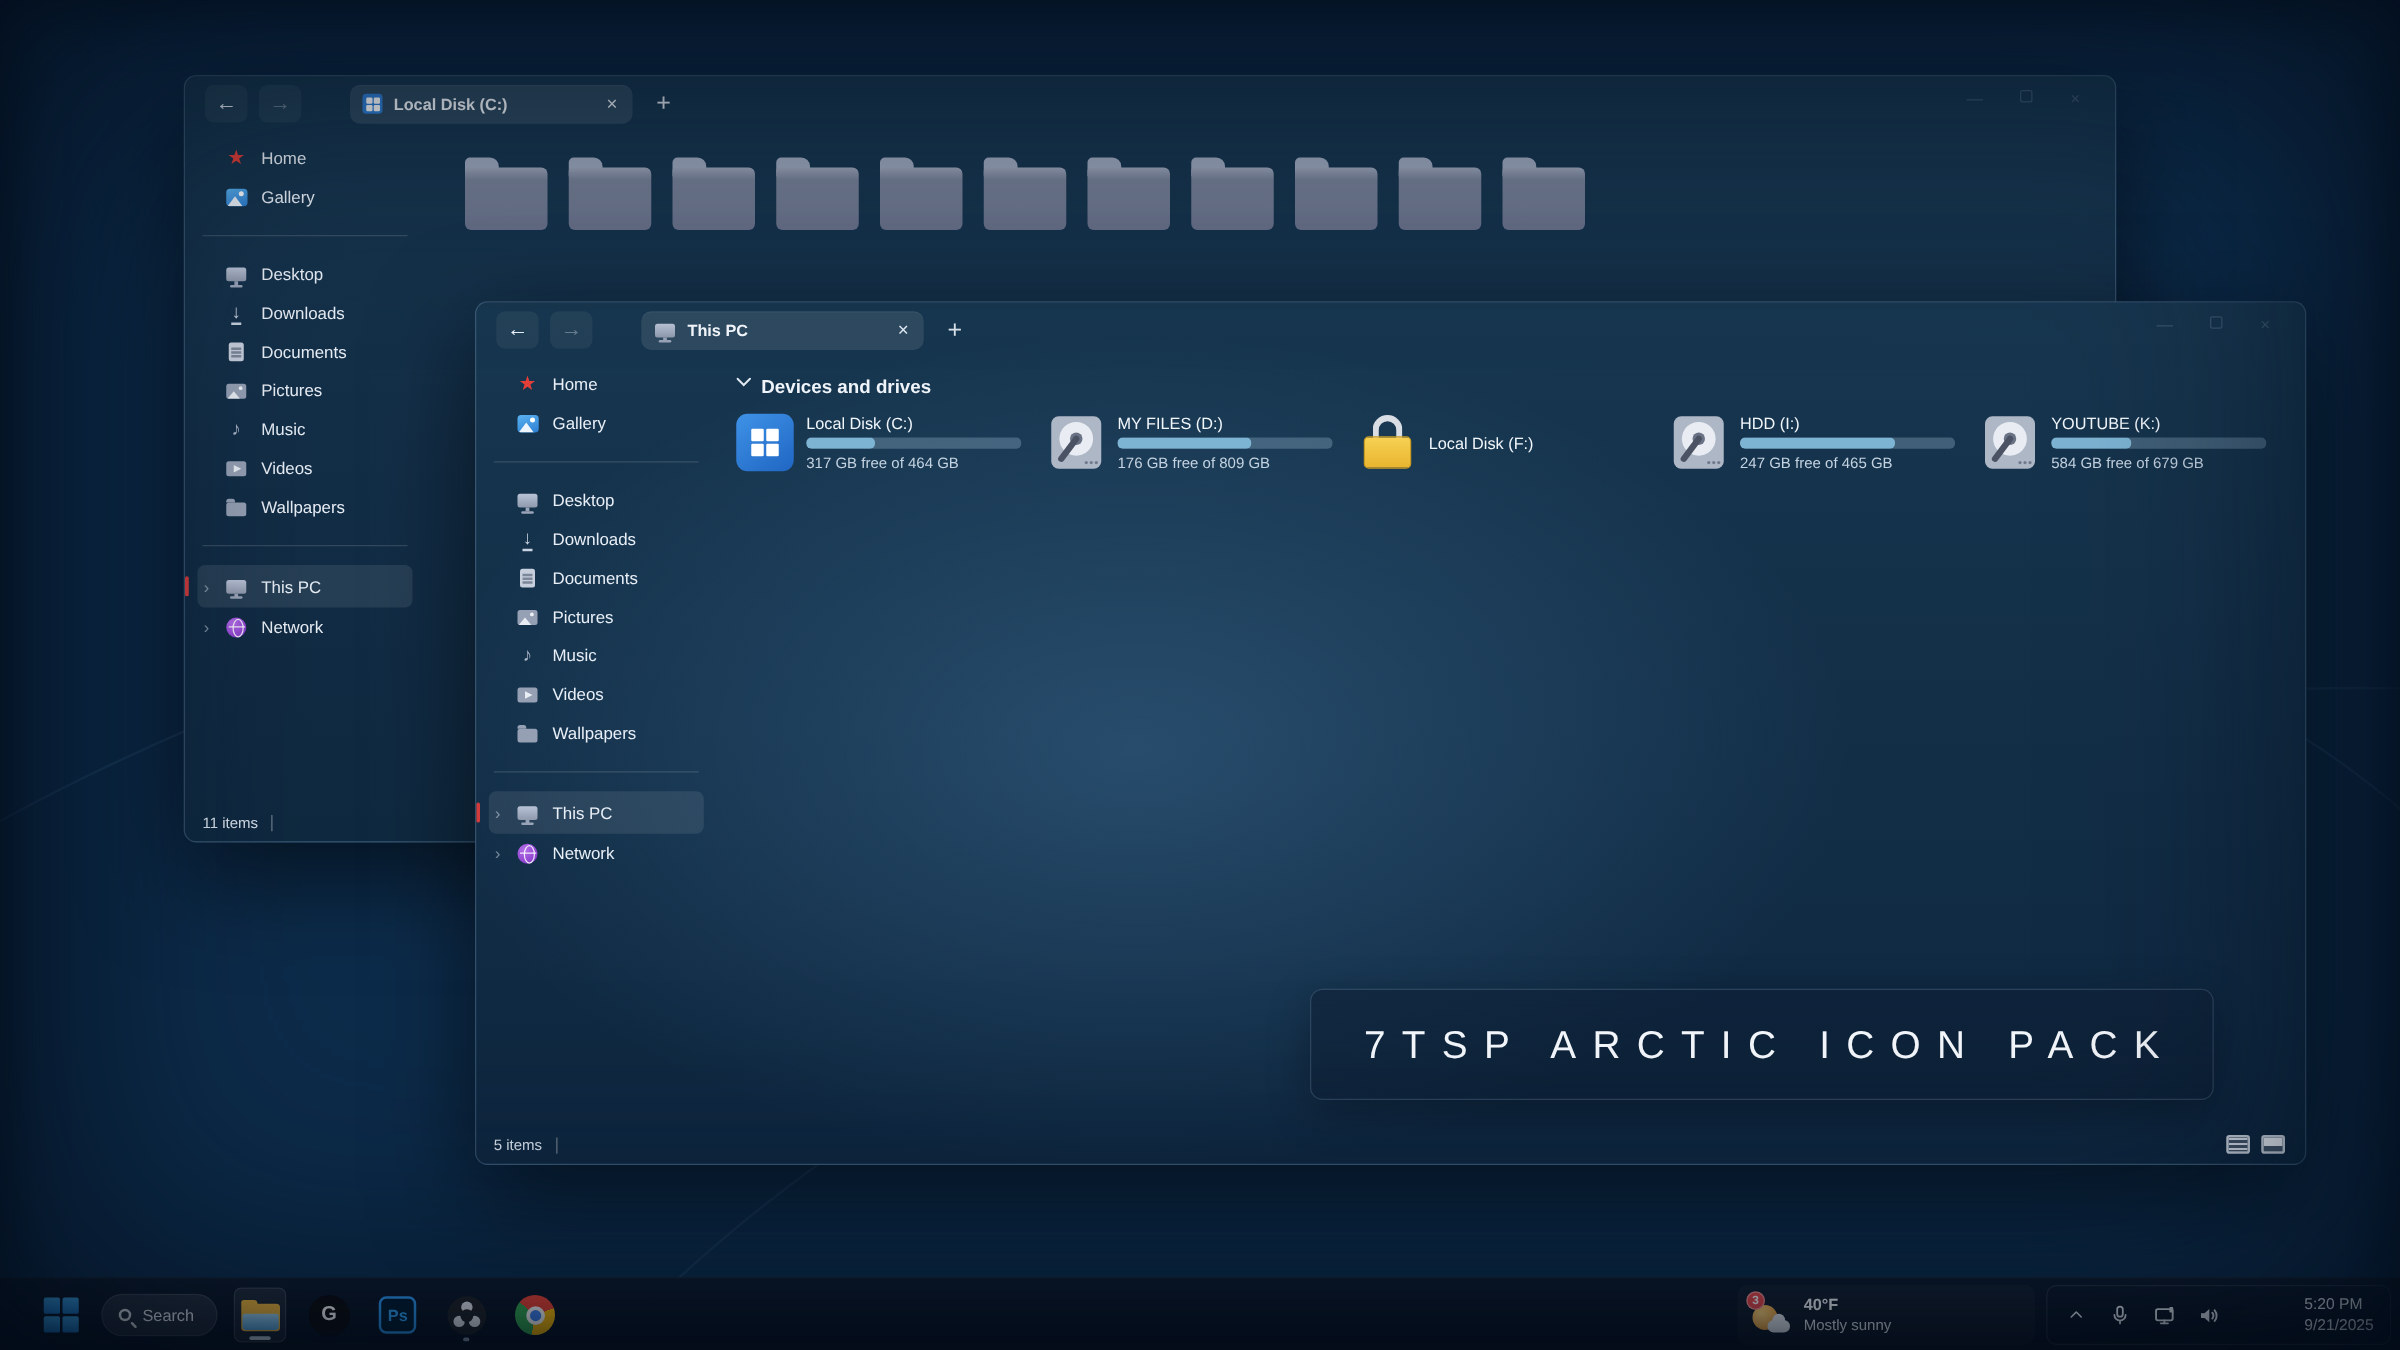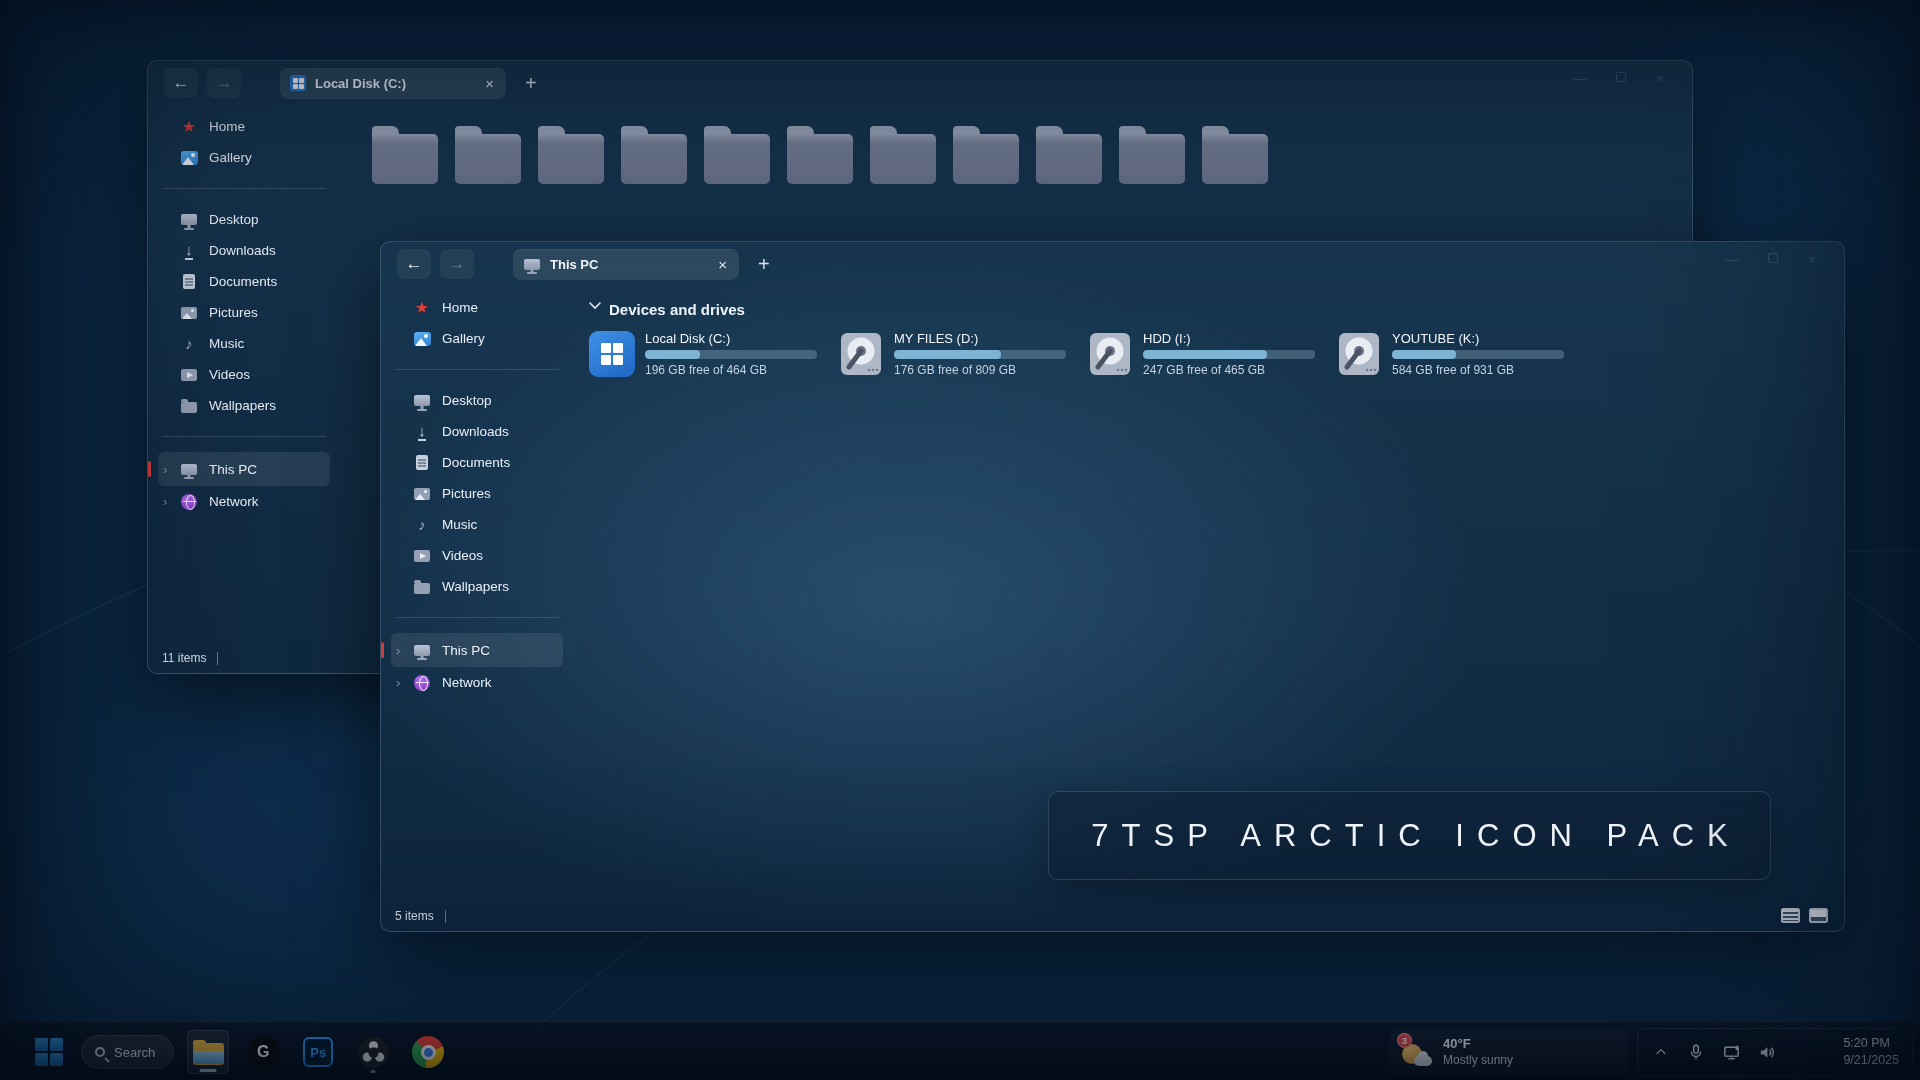--- a/index.html
+++ b/index.html
@@ -408,21 +408,21 @@
                 <i></i>
                 <i></i>
                 <i></i>
               </span>
             </div>
           <div class="dinfo">
             <div class="dname">Local Disk (C:)</div>
             <div class="dbar">
                 <div class="dfill" style="width: 32%;"></div>
               </div>
-            <div class="dfree">196 GB free of 464 GB</div>
+            <div class="dfree">317 GB free of 464 GB</div>
           </div>
         </div>
 
         <div class="drive">
           <div class="dicon">
             <svg width="46" height="46" viewBox="0 0 46 46">
                 <rect x="3" y="2" width="40" height="42" rx="6" fill="#aeb7c6"></rect>
                 <circle cx="23" cy="20" r="13.5" fill="#e9edf3"></circle>
                 <circle cx="23" cy="20" r="5" fill="#6a7386"></circle>
                 <line x1="23" y1="20" x2="11" y2="36" stroke="#4a5263" stroke-width="5" stroke-linecap="round"></line>
@@ -433,20 +433,29 @@
           </div>
           <div class="dinfo">
             <div class="dname">MY FILES (D:)</div>
             <div class="dbar">
                 <div class="dfill" style="width: 62%;"></div>
               </div>
             <div class="dfree">176 GB free of 809 GB</div>
           </div>
         </div>
 
+        <div class="drive">
+          <div class="dicon lockico">
+            <span class="shackle"></span>
+              <span class="lockbody"></span>
+          </div>
+          <div class="dinfo">
+            <div class="dname">Local Disk (F:)</div>
+          </div>
+        </div>
 
         <div class="drive">
           <div class="dicon">
             <svg width="46" height="46" viewBox="0 0 46 46">
                 <rect x="3" y="2" width="40" height="42" rx="6" fill="#aeb7c6"></rect>
                 <circle cx="23" cy="20" r="13.5" fill="#e9edf3"></circle>
                 <circle cx="23" cy="20" r="5" fill="#6a7386"></circle>
                 <line x1="23" y1="20" x2="11" y2="36" stroke="#4a5263" stroke-width="5" stroke-linecap="round"></line>
                 <circle cx="31" cy="39" r="1.3" fill="#717b8e"></circle>
                 <circle cx="35" cy="39" r="1.3" fill="#717b8e"></circle>
@@ -472,21 +481,21 @@
                 <circle cx="31" cy="39" r="1.3" fill="#717b8e"></circle>
                 <circle cx="35" cy="39" r="1.3" fill="#717b8e"></circle>
                 <circle cx="39" cy="39" r="1.3" fill="#717b8e"></circle>
               </svg>
           </div>
           <div class="dinfo">
             <div class="dname">YOUTUBE (K:)</div>
             <div class="dbar">
                 <div class="dfill" style="width: 37%;"></div>
               </div>
-            <div class="dfree">584 GB free of 931 GB</div>
+            <div class="dfree">584 GB free of 679 GB</div>
           </div>
         </div>
 
       </div>
     </div>
   </div>
 
   <div class="banner">
     <span>7TSP ARCTIC ICON PACK</span>
   </div>

